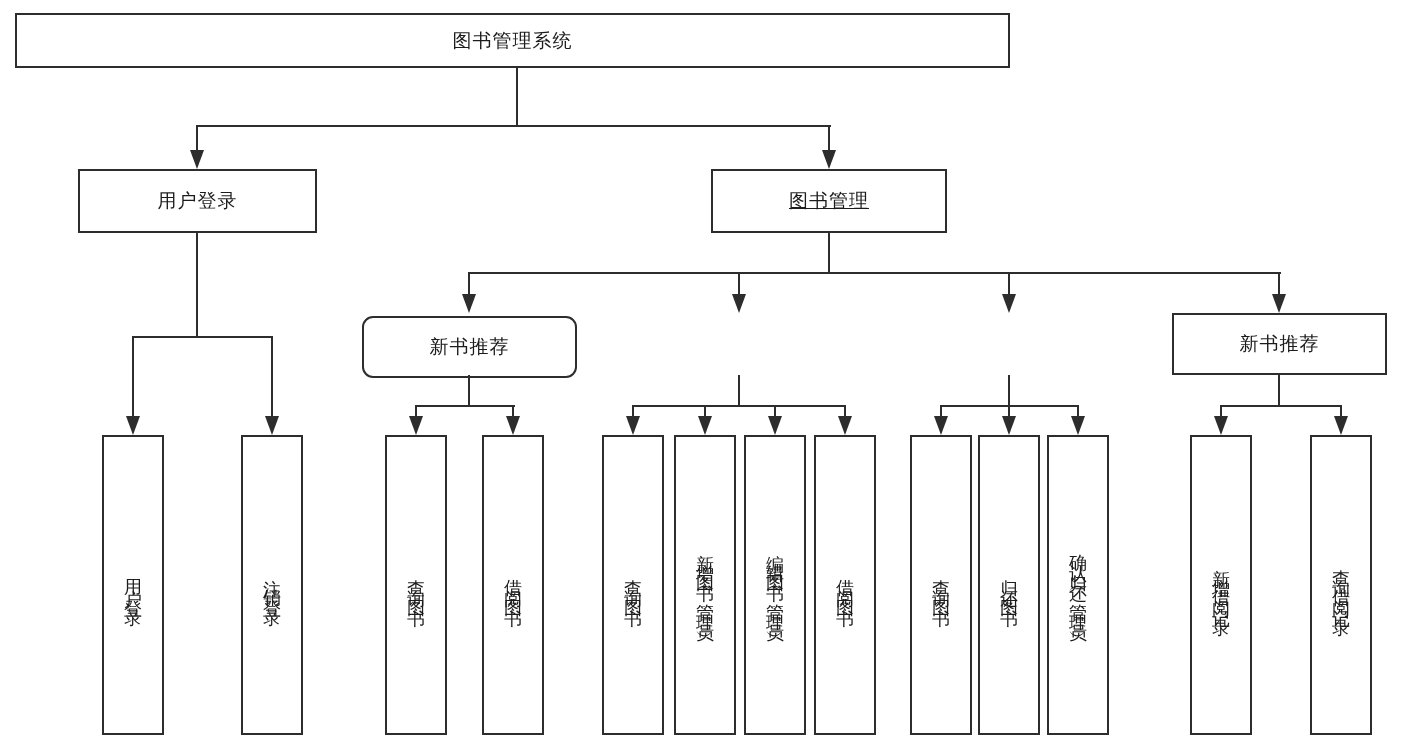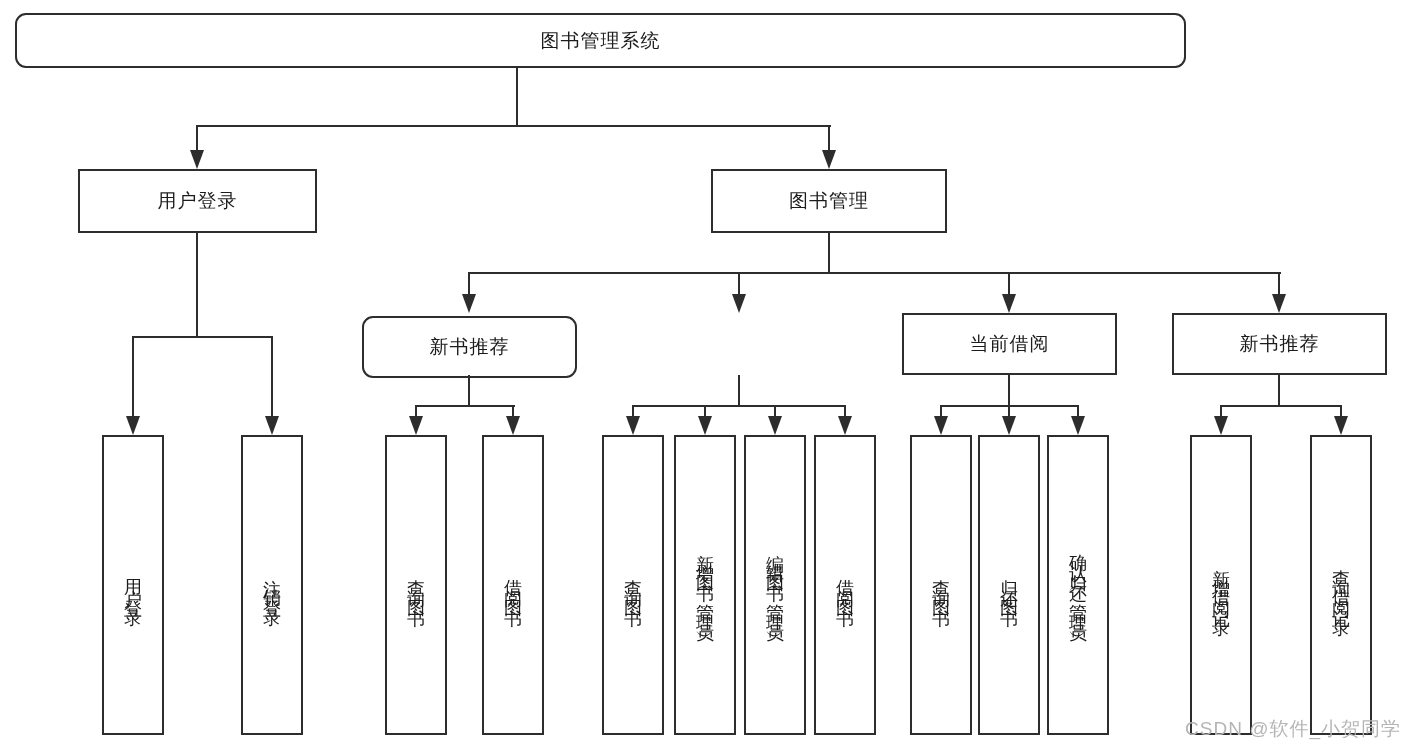--- a/index.html
+++ b/index.html
@@ -50,52 +50,51 @@
     color: var(--watermark, #b5b5b5);
     white-space: nowrap;
     z-index: 5;
   }
 </style>
 </head>
 <body>
 
 <div class="canvas">
 
-  <div class="box" style="left:15px; top:13px; width:1171px; height:55px;border-radius:11px;">图书管理系统</div>
+  <div class="box" style="left:15px; top:13px; width:995px; height:55px;">图书管理系统</div>
 
   <div class="vline" style="left:516px; top:68px; height:59px;"></div>
   <div class="hline" style="left:196px; top:125px; width:635px;"></div>
   <div class="vline" style="left:196px; top:125px; height:27px;"></div>
   <div class="arrow" style="left:190px; top:150px;"></div>
   <div class="vline" style="left:828px; top:125px; height:27px;"></div>
   <div class="arrow" style="left:822px; top:150px;"></div>
 
   <div class="box" style="left:78px; top:169px; width:239px; height:64px;">用户登录</div>
-  <div class="box" style="left:711px; top:169px; width:236px; height:64px;">图书管理</div>
+  <div class="box" style="left:711px; top:169px; width:236px; height:64px;text-decoration:underline;">图书管理</div>
 
   <div class="vline" style="left:196px; top:233px; height:105px;"></div>
   <div class="hline" style="left:132px; top:336px; width:141px;"></div>
   <div class="vline" style="left:132px; top:336px; height:81px;"></div>
   <div class="arrow" style="left:126px; top:416px;"></div>
   <div class="vline" style="left:271px; top:336px; height:81px;"></div>
   <div class="arrow" style="left:265px; top:416px;"></div>
 
   <div class="vline" style="left:828px; top:233px; height:41px;"></div>
   <div class="hline" style="left:468px; top:272px; width:813px;"></div>
   <div class="vline" style="left:468px; top:272px; height:24px;"></div>
   <div class="arrow" style="left:462px; top:294px;"></div>
   <div class="vline" style="left:738px; top:272px; height:24px;"></div>
   <div class="arrow" style="left:732px; top:294px;"></div>
   <div class="vline" style="left:1008px; top:272px; height:24px;"></div>
   <div class="arrow" style="left:1002px; top:294px;"></div>
   <div class="vline" style="left:1278px; top:272px; height:24px;"></div>
   <div class="arrow" style="left:1272px; top:294px;"></div>
 
   <div class="box" style="left:362px; top:316px; width:215px; height:62px;border-radius:11px;">新书推荐</div>
-  <div class="box" style="left:902px; top:313px; width:215px; height:62px;">当前借阅</div>
   <div class="box" style="left:1172px; top:313px; width:215px; height:62px;">新书推荐</div>
 
   <div class="vline" style="left:468px; top:375px; height:32px;"></div>
   <div class="hline" style="left:415px; top:405px; width:100px;"></div>
   <div class="vline" style="left:415px; top:405px; height:13px;"></div>
   <div class="arrow" style="left:409px; top:416px;"></div>
   <div class="vline" style="left:512px; top:405px; height:13px;"></div>
   <div class="arrow" style="left:506px; top:416px;"></div>
 
   <div class="vline" style="left:738px; top:375px; height:32px;"></div>
@@ -136,15 +135,14 @@
   <div class="box leaf" style="left:744px; top:435px; width:62px; height:300px;">编辑图书（管理员）</div>
   <div class="box leaf" style="left:814px; top:435px; width:62px; height:300px;">借阅图书</div>
 
   <div class="box leaf" style="left:910px; top:435px; width:62px; height:300px;">查询图书</div>
   <div class="box leaf" style="left:978px; top:435px; width:62px; height:300px;">归还图书</div>
   <div class="box leaf" style="left:1047px; top:435px; width:62px; height:300px;">确认归还（管理员）</div>
 
   <div class="box leaf" style="left:1190px; top:435px; width:62px; height:300px;">新增借阅记录</div>
   <div class="box leaf" style="left:1310px; top:435px; width:62px; height:300px;">查询借阅记录</div>
 
-  <div class="watermark">CSDN @软件_小贺同学</div>
 
 </div>
 
 </body></html>

